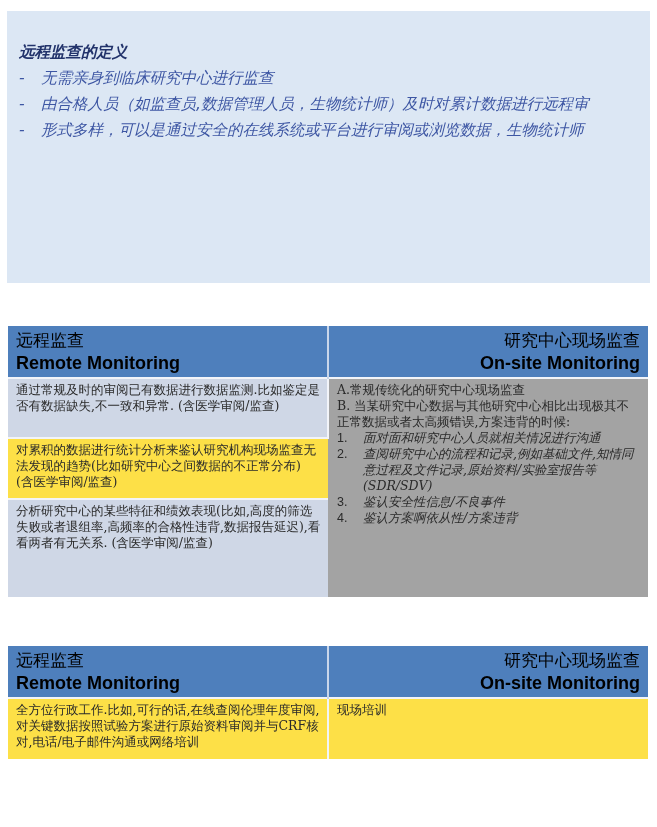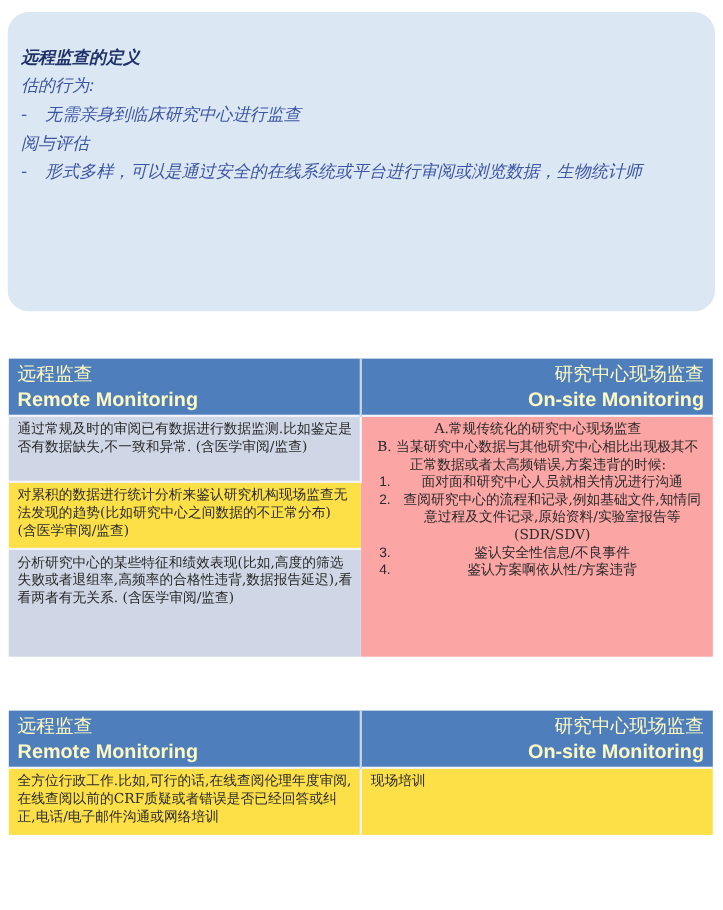--- a/index.html
+++ b/index.html
@@ -5,33 +5,33 @@
     html, body { margin: 0; padding: 0; background: #ffffff; }
     body {
       width: 657px; height: 827px; position: relative; overflow: hidden;
       font-family: "DejaVu Sans", sans-serif;
     }
     .def-box {
       position: absolute; left: 7px; top: 11px; width: 643px; height: 272px;
       background: #dce7f4;
       box-sizing: border-box; padding: 28px 10px 0 12px;
       color: #3d56a3; font-style: italic;
-      font-size: 15.5px; line-height: 26px; border-radius: 19px;
+      font-size: 15.5px; line-height: 26px;
     }
     .def-title { font-weight: bold; color: #22336b; margin-bottom: 0px; }
     .def-line { margin: 0; }
     .def-bullet { display: inline-block; width: 22px; }
 
     .tbl {
       position: absolute; left: 8px; width: 640px;
       border-collapse: collapse;
     }
     .tbl1 { top: 326px; }
     .tbl2 { top: 646px; }
-    .tbl .hdr { background: #4e7fbc; color: #fef9c3; }
+    .tbl .hdr { background: #4e7fbc; color: #000000; }
     .tbl .hdr td {
       vertical-align: top; padding: 2px 8px 3px 8px;
       border-right: 2px solid #c9d6ea;
     }
     .tbl .hdr td:last-child { border-right: none; }
     .hdr-cn { font-family: "DejaVu Serif", serif; font-size: 17px; line-height: 24px; display: block; }
     .hdr-en { font-family: "Liberation Sans", sans-serif; font-weight: bold; font-size: 18px; line-height: 22px; display: block; }
     .tbl .row td {
       vertical-align: top; padding: 3px 7px 4px 8px;
       font-family: "DejaVu Serif", serif; font-size: 12.5px; line-height: 16px;
@@ -39,52 +39,53 @@
       border-top: 2px solid #f2f4f9;
       border-right: 2px solid #f2f4f9;
     }
     .tbl .row td:last-child { border-right: none; }
     .row.dark td { background: #cfd7e6; }
     .row.light td { background: #fde047; }
     .col-l { width: 312px; }
     .col-r { width: 312px; text-align: right; }
     .ol-item { display: flex; }
     .ol-num { width: 26px; flex: none; font-family: "Liberation Sans", sans-serif; }
-    .ol-text { flex: 1; }
+    .ol-text { flex: 1; font-style: italic; }
   </style>
 </head>
 <body>
 
 <div class="def-box">
   <p class="def-line def-title">远程监查的定义</p>
-  <p class="def-line">估的行为:</p>
   <p class="def-line">
     <span class="def-bullet">-</span><span>无需亲身到临床研究中心进行监查</span>
   </p>
-  <p class="def-line">阅与评估</p>
+  <p class="def-line">
+    <span class="def-bullet">-</span><span>由合格人员（如监查员,数据管理人员，生物统计师）及时对累计数据进行远程审</span>
+  </p>
   <p class="def-line">
     <span class="def-bullet">-</span><span>形式多样，可以是通过安全的在线系统或平台进行审阅或浏览数据，生物统计师</span>
   </p>
 </div>
 
 <table class="tbl tbl1">
   <tbody>
       <tr class="hdr">
     <td class="col-l">
       <span class="hdr-cn">远程监查</span>
       <span class="hdr-en">Remote Monitoring</span>
     </td>
     <td class="col-r">
       <span class="hdr-cn">研究中心现场监查</span>
       <span class="hdr-en">On-site Monitoring</span>
     </td>
   </tr>
   <tr class="row dark" style="height:60px;">
     <td>通过常规及时的审阅已有数据进行数据监测.比如鉴定是否有数据缺失,不一致和异常. (含医学审阅/监查)</td>
-    <td rowspan="3" style="background:#fca5a5;text-align:center;">
+    <td rowspan="3" style="background:#a3a3a3;">
       <div>A.常规传统化的研究中心现场监查</div>
       <div>B. 当某研究中心数据与其他研究中心相比出现极其不正常数据或者太高频错误,方案违背的时候:</div>
       <div class="ol-item">
         <span class="ol-num">1.</span>
         <span class="ol-text">面对面和研究中心人员就相关情况进行沟通</span>
       </div>
       <div class="ol-item">
         <span class="ol-num">2.</span>
         <span class="ol-text">查阅研究中心的流程和记录,例如基础文件,知情同意过程及文件记录,原始资料/实验室报告等 (SDR/SDV)</span>
       </div>
@@ -113,17 +114,17 @@
     <td class="col-l">
       <span class="hdr-cn">远程监查</span>
       <span class="hdr-en">Remote Monitoring</span>
     </td>
     <td class="col-r">
       <span class="hdr-cn">研究中心现场监查</span>
       <span class="hdr-en">On-site Monitoring</span>
     </td>
   </tr>
   <tr class="row light" style="height:61px;">
-    <td>全方位行政工作.比如,可行的话,在线查阅伦理年度审阅,在线查阅以前的CRF质疑或者错误是否已经回答或纠正,电话/电子邮件沟通或网络培训</td>
+    <td>全方位行政工作.比如,可行的话,在线查阅伦理年度审阅,对关键数据按照试验方案进行原始资料审阅并与CRF核对,电话/电子邮件沟通或网络培训</td>
     <td>现场培训</td>
   </tr>
 </tbody>
   </table>
 
 </body></html>

